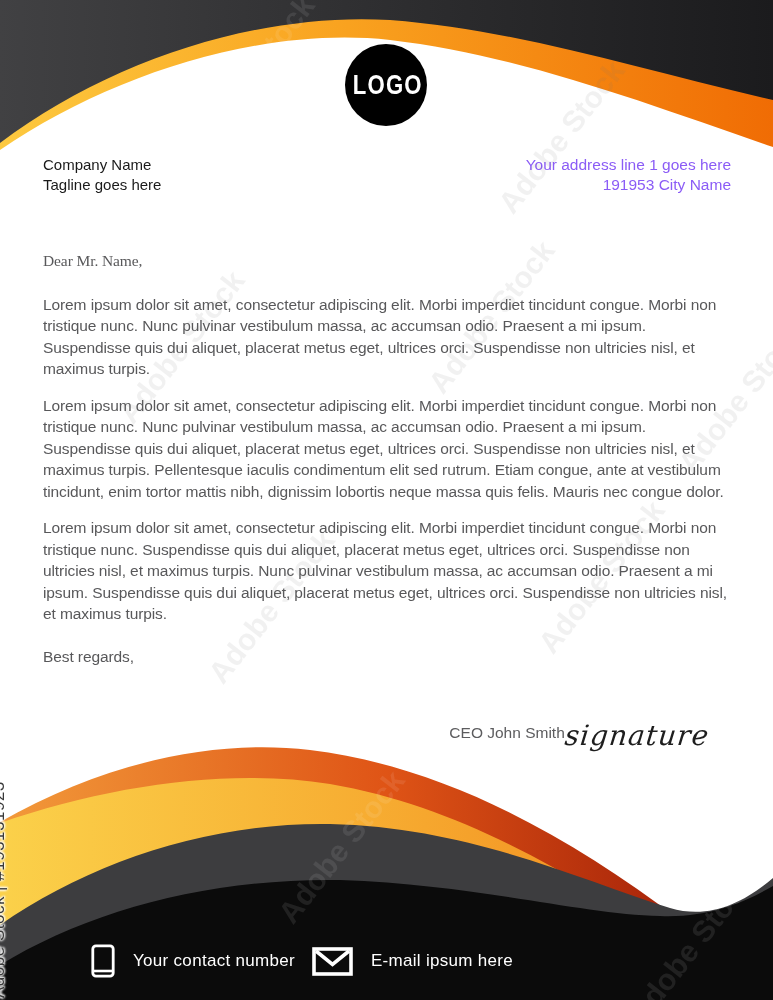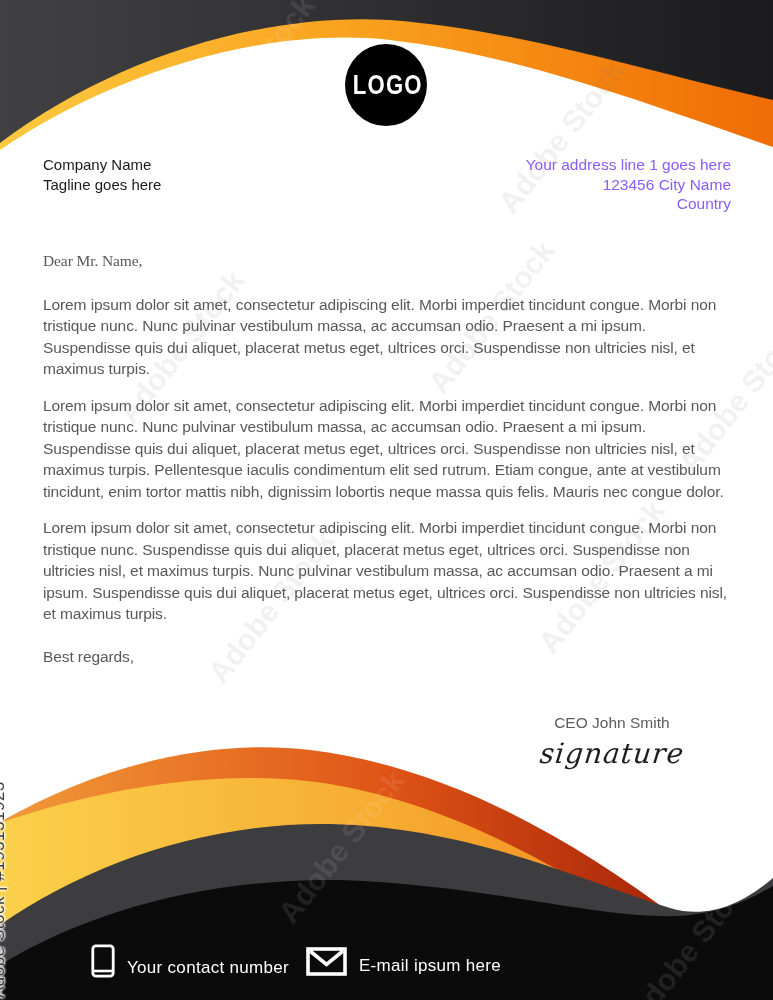--- a/index.html
+++ b/index.html
@@ -40,37 +40,37 @@
     position: absolute; left: 43px; top: 250px; width: 690px;
     color: #58585a; font-size: 15.5px; line-height: 21.5px;
     letter-spacing: -0.1px;
   }
   .letter-body .salutation { margin-bottom: 22px; font-family: Liberation Serif, serif; }
   .letter-body p.para { margin-bottom: 15px; }
   .letter-body .closing { margin-top: 21px; }
 
   
   .signoff {
-    position: absolute; right: 89px; top: 714px;
-    display: flex; flex-direction: column; align-items: center;
+    position: absolute; right: 64px; top: 714px;
+    display: flex; flex-direction: row; align-items: center;
   }
   .signoff .signer { color: #5c5c5e; font-size: 15.5px; }
   .signoff .signature {
     margin-top: 5px;
     font-family: "DejaVu Serif", serif; font-style: italic;
     font-size: 28px; color: #1e1e1e; letter-spacing: 1px;
     transform: skewX(-6deg);
   }
 
   
   .contact-bar {
     position: absolute; left: 91px; top: 941px; height: 40px;
     display: flex; align-items: center; gap: 17px;
   }
-  .contact-item { display: flex; align-items: flex-end; gap: 12px; }
+  .contact-item { display: flex; align-items: center; gap: 18px; }
   .contact-item .label { color: #fff; font-size: 17px; letter-spacing: 0.3px; white-space: nowrap; }
   .contact-item svg { display: block; }
 
   
   .wm-vertical {
     position: absolute; left: 9px; bottom: 2px;
     transform-origin: 0 100%; transform: rotate(-90deg);
     font-size: 17px; font-weight: 500; color: #3a3a3a;
     letter-spacing: 0.5px; white-space: nowrap;
     text-shadow: 0 0 3px #fff, 0 0 3px #fff, 1px 1px 2px #fff, -1px -1px 2px #fff;
@@ -116,22 +116,21 @@
   <div class="logo-circle">
     <span>LOGO</span>
   </div>
 
   <div class="company-block">
     <div>Company Name</div>
     <div>Tagline goes here</div>
   </div>
   <div class="address-block">
     <div>Your address line 1 goes here</div>
-    <div>123456 City Name</div>
-    <div>Country</div>
+    <div>191953 City Name</div>
   </div>
 
   <div class="letter-body">
     <div class="salutation">Dear Mr. Name,</div>
     <p class="para">Lorem ipsum dolor sit amet, consectetur adipiscing elit. Morbi imperdiet tincidunt congue. Morbi non tristique nunc. Nunc pulvinar vestibulum massa, ac accumsan odio. Praesent a mi ipsum. Suspendisse quis dui aliquet, placerat metus eget, ultrices orci. Suspendisse non ultricies nisl, et maximus turpis.</p>
     <p class="para">Lorem ipsum dolor sit amet, consectetur adipiscing elit. Morbi imperdiet tincidunt congue. Morbi non tristique nunc. Nunc pulvinar vestibulum massa, ac accumsan odio. Praesent a mi ipsum. Suspendisse quis dui aliquet, placerat metus eget, ultrices orci. Suspendisse non ultricies nisl, et maximus turpis. Pellentesque iaculis condimentum elit sed rutrum. Etiam congue, ante at vestibulum tincidunt, enim tortor mattis nibh, dignissim lobortis neque massa quis felis. Mauris nec congue dolor.</p>
     <p class="para">Lorem ipsum dolor sit amet, consectetur adipiscing elit. Morbi imperdiet tincidunt congue. Morbi non tristique nunc. Suspendisse quis dui aliquet, placerat metus eget, ultrices orci. Suspendisse non ultricies nisl, et maximus turpis. Nunc pulvinar vestibulum massa, ac accumsan odio. Praesent a mi ipsum. Suspendisse quis dui aliquet, placerat metus eget, ultrices orci. Suspendisse non ultricies nisl, et maximus turpis.</p>
     <div class="closing">Best regards,</div>
   </div>
 

